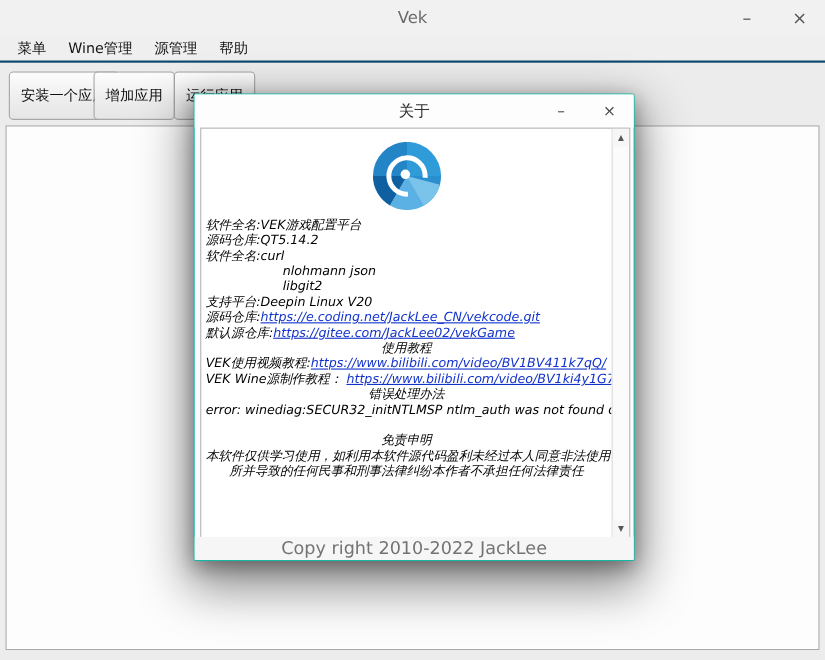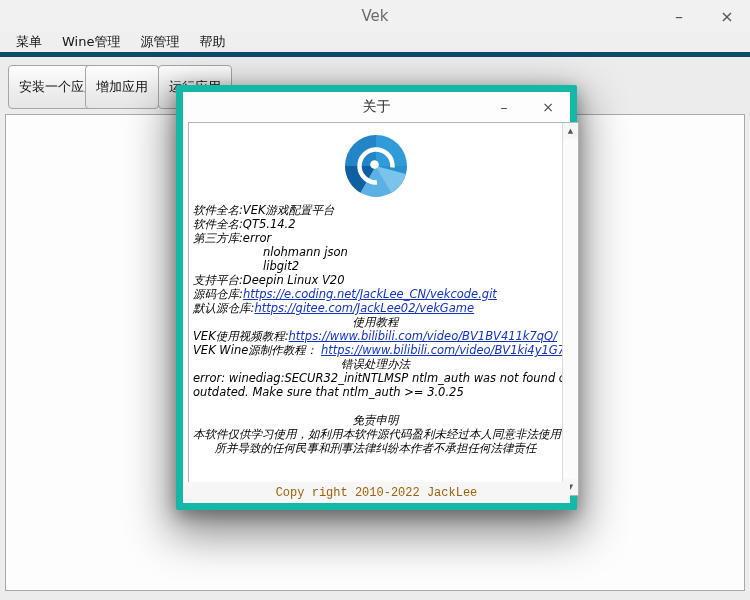--- a/index.html
+++ b/index.html
@@ -11,40 +11,40 @@
   .titlebar { position:absolute; left:0; top:0; width:100%; height:32px;
     background:#f1f1f1; display:flex; align-items:center; justify-content:center; }
   .titlebar .title { color:#6b6b6b; font-size:15px; }
   .win-controls { position:absolute; right:12px; top:0; height:32px; display:flex; align-items:center; gap:26px; }
   .ctrl-btn { width:22px; height:22px; display:flex; align-items:center; justify-content:center;
     color:#555; font-size:16px; cursor:default; }
 
   
   .menubar { position:absolute; left:0; top:32px; width:100%; height:25px;
     background:#efefef; display:flex; align-items:center; padding-left:6px;
-    border-bottom:5px solid #0c4a6e; }
+    border-bottom:2px solid #0c4a6e; }
   .menu-item { font-size:13px; color:#141414; padding:3px 10px; }
 
   
   .toolbar { position:absolute; left:0; top:58px; width:100%; height:56px; background:#ececec; }
   .tool-btn { position:absolute; top:7px; height:44px; min-width:72px; padding:0 10px;
     background:linear-gradient(#fdfdfd,#ededed 60%,#e6e6e6); border:1px solid #a6a6a6;
     border-radius:4px; font-size:13px; color:#101010; display:flex; align-items:center; justify-content:center; }
   .tool-btn:nth-child(1){ left:8px; }
   .tool-btn:nth-child(2){ left:85px; }
   .tool-btn:nth-child(3){ left:158px; }
 
   
   .main-panel { position:absolute; left:5px; top:114px; width:740px; height:477px;
     background:#fdfdfd; border:1px solid #a9a9a9; }
   .statusbar { position:absolute; left:0; top:591px; width:100%; height:9px; background:#ececec; }
 
   
   .dialog { position:absolute; left:176px; top:85px; width:401px; height:425px;
-    background:#fcfcfc; border:7px solid #14b8a6; border-radius:2px;
+    background:#fcfcfc; border:1px solid #14b8a6; border-radius:2px;
     box-shadow:0 18px 45px 6px rgba(0,0,0,0.45), 0 5px 18px rgba(0,0,0,0.35); z-index:10; }
   .dialog-titlebar { position:absolute; left:0; top:0; width:100%; height:30px;
     display:flex; align-items:center; justify-content:center; background:#fdfdfd; }
   .dialog-titlebar .dtitle { font-size:14px; color:#2e2e2e; }
   .dialog-controls { position:absolute; right:12px; top:0; height:30px; display:flex; align-items:center; gap:24px; }
   .dctrl { width:20px; height:20px; display:flex; align-items:center; justify-content:center;
     color:#4a4a4a; font-size:14px; }
 
   .dialog-body { position:absolute; left:5px; top:30px; width:391px; height:374px;
     background:#ffffff; border:1px solid #b4b4b4; overflow:hidden; }
@@ -59,22 +59,22 @@
   .scroll-track { position:absolute; left:1px; top:17px; bottom:17px; width:13px; background:#fbfbfb; }
 
   .about-content { position:absolute; left:0; top:0; right:16px; bottom:0; padding:2px 4px 0 4px; overflow:hidden;font-style:italic; }
   .logo-wrap { width:100%; display:flex; justify-content:center; padding:10px 0 6px 0; }
   .about-line { font-size:11.5px; line-height:14px; color:#000; white-space:nowrap; }
   .about-line.center { text-align:center; }
   .about-line.indent { padding-left:70px; }
   .about-line a.link { color:var(--link-color,#1232cc); text-decoration:underline; cursor:pointer; }
 
   .dialog-footer { position:absolute; left:0; bottom:0; width:100%; height:21px;
-    display:flex; align-items:center; justify-content:center; font-size:12px; color:#a16207;
-    background:#f6f6f6;font-family:Liberation Mono, monospace; }
+    display:flex; align-items:center; justify-content:center; font-size:16px; color:#737373;
+    background:#f6f6f6; }
 </style>
 </head>
 <body>
 
 <div class="window">
 
   <div class="titlebar">
     <span class="title">Vek</span>
     <div class="win-controls">
       <div class="ctrl-btn">–</div>
@@ -117,33 +117,32 @@
             <path d="M31,31 L46.5,57.8 A31,31 0 0 1 15.5,57.8 Z" fill="#5bb1e3"></path>
             <path d="M31,31 L15.5,57.8 A31,31 0 0 1 0,31 Z" fill="#0e60a0"></path>
             <path d="M31,31 L0,31 A31,31 0 0 1 31,0 Z" fill="#2385c6"></path>
             <circle cx="31" cy="31" r="16.5" fill="none" stroke-width="4.5" stroke-dasharray="79.7 24" transform="rotate(87 31 31)" stroke="#ffffff"></circle>
             <path d="M31,31 L60.9,39 A31,31 0 0 1 46.5,57.8 Z" fill="#7ac4ec"></path>
             <circle cx="29.5" cy="29.5" r="4.3" fill="#ffffff"></circle>
           </svg>
         </div>
         <div>
             <div class="about-line"><span>软件全名:VEK游戏配置平台</span></div>
-            <div class="about-line"><span>软件全名:QT5.14.2</span></div>
-            <div class="about-line"><span>第三方库:error</span></div>
+            <div class="about-line"><span>源码仓库:QT5.14.2</span></div>
+            <div class="about-line"><span>软件全名:curl</span></div>
             <div class="about-line indent"><span>nlohmann json</span></div>
             <div class="about-line indent"><span>libgit2</span></div>
             <div class="about-line"><span>支持平台:Deepin Linux V20</span></div>
             <div class="about-line"><span>源码仓库:</span><a class="link" href="#">https://e.coding.net/JackLee_CN/vekcode.git</a></div>
             <div class="about-line"><span>默认源仓库:</span><a class="link" href="#">https://gitee.com/JackLee02/vekGame</a></div>
             <div class="about-line center"><span>使用教程</span></div>
             <div class="about-line"><span>VEK使用视频教程:</span><a class="link" href="#">https://www.bilibili.com/video/BV1BV411k7qQ/</a></div>
             <div class="about-line"><span>VEK Wine源制作教程： </span><a class="link" href="#">https://www.bilibili.com/video/BV1ki4y1G7zh/</a></div>
             <div class="about-line center"><span>错误处理办法</span></div>
             <div class="about-line"><span>error: winediag:SECUR32_initNTLMSP ntlm_auth was not found or is</span></div>
-            <div class="about-line"><span>outdated. Make sure that ntlm_auth &gt;= 3.0.25</span></div>
             <div class="about-line">&nbsp;</div>
             <div class="about-line center"><span>免责申明</span></div>
             <div class="about-line center"><span>本软件仅供学习使用，如利用本软件源代码盈利未经过本人同意非法使用者</span></div>
             <div class="about-line center"><span>所并导致的任何民事和刑事法律纠纷本作者不承担任何法律责任</span></div>
           </div>
       </div>
 
       <div class="vscroll">
         <div class="scroll-arrow up">▲</div>
         <div class="scroll-track"></div>

